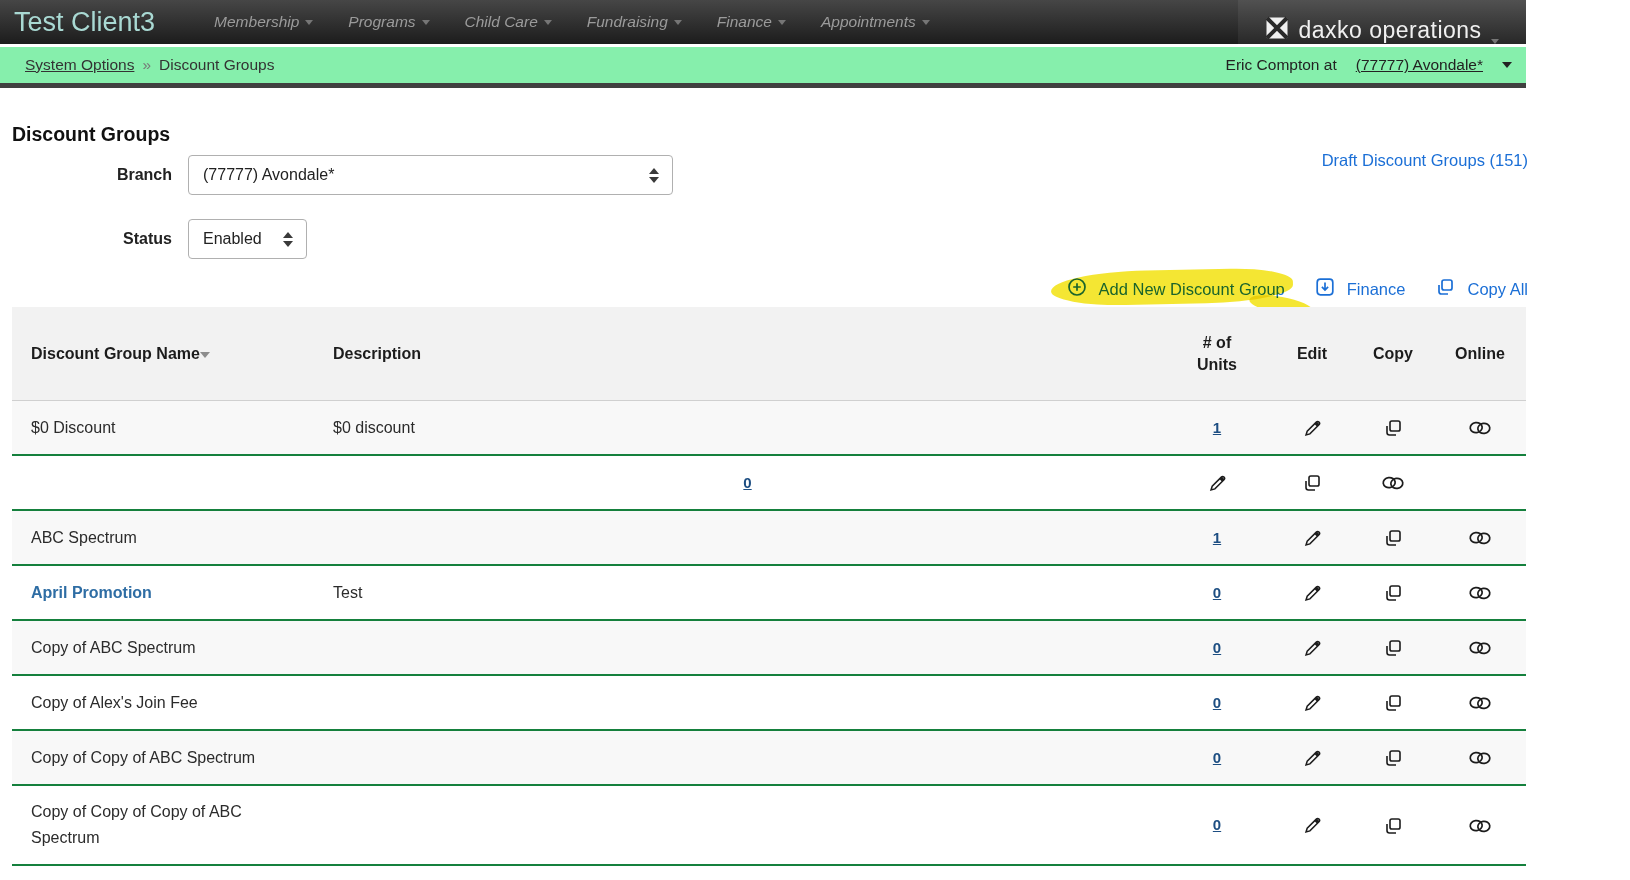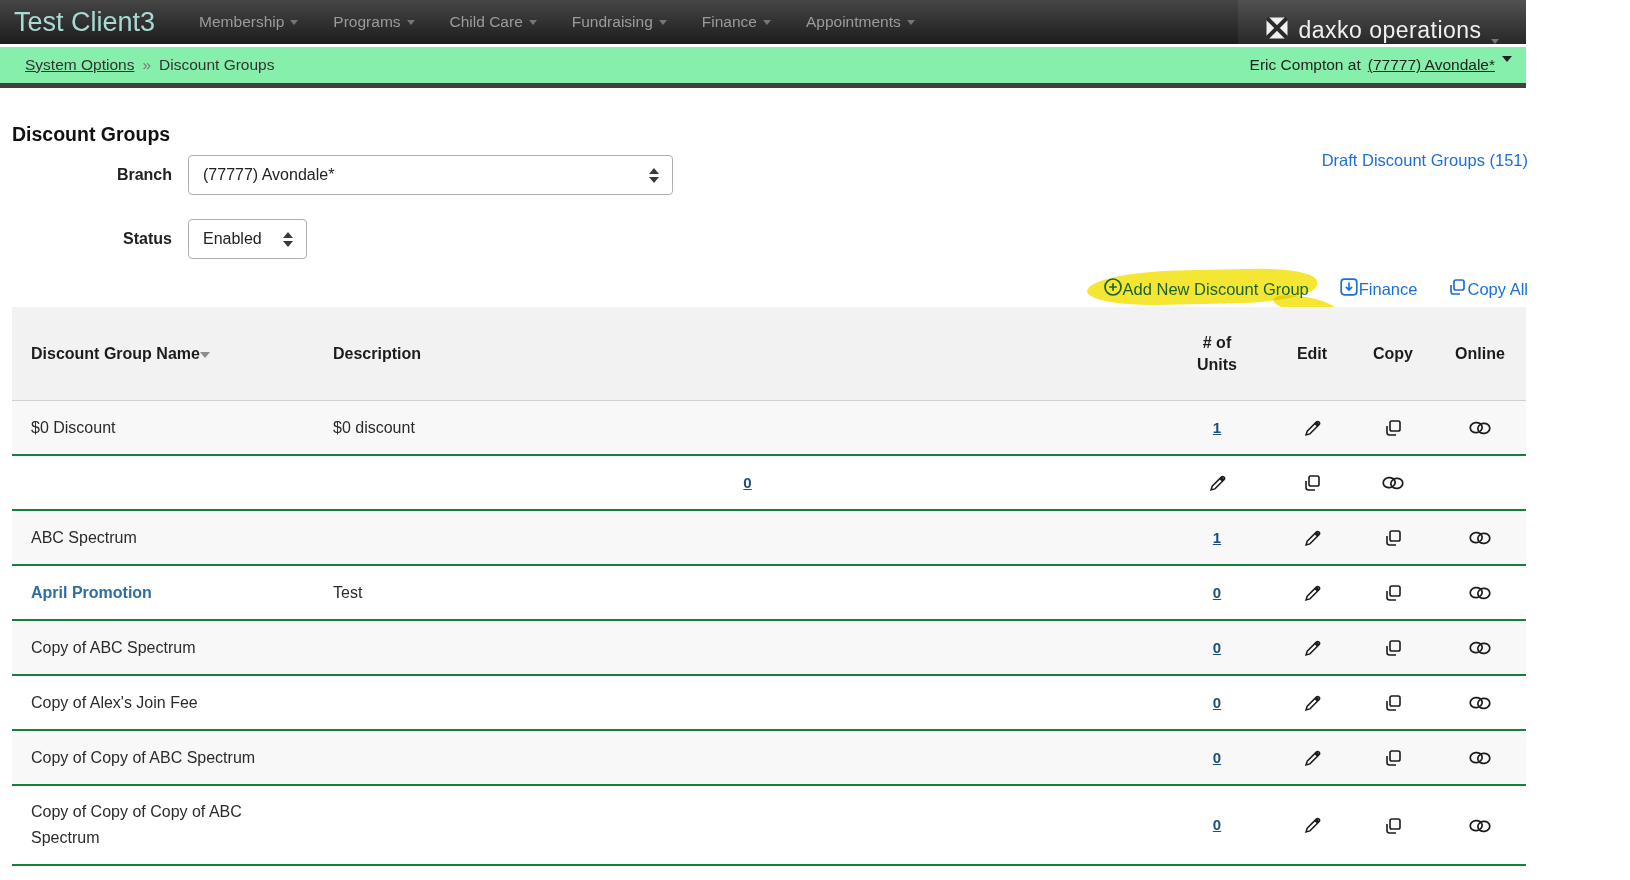--- a/index.html
+++ b/index.html
@@ -3,38 +3,38 @@
 <meta charset="utf-8">
 <style>
   * { margin:0; padding:0; box-sizing:border-box; }
   html,body { background:#fff; }
   body { font-family:"Liberation Sans", sans-serif; }
   .page { position:relative; width:1630px; height:880px; overflow:hidden; background:#fff; }
 
   
   .nav { position:relative; width:1526px; height:44px;
          background:linear-gradient(#464646,#1c1c1c);
-         display:flex; align-items:center; }
+         display:flex; align-items:center;gap:15px; }
   .brand { font-size:27px; color:var(--brand-teal); margin:0 44px 0 14px; white-space:nowrap; }
   .nav-item { display:flex; align-items:center; gap:6px; color:#9b9b9b; font-size:15.5px;
-              margin-right:35px; cursor:pointer; white-space:nowrap; }
+              margin-right:35px; cursor:pointer; white-space:nowrap;font-style:italic; }
   .caret-down { width:0; height:0; border-left:4px solid transparent; border-right:4px solid transparent;
                 border-top:5px solid #767676; display:inline-block; }
   .logo-panel { position:absolute; right:0; top:0; height:44px; width:288px;
                 background:linear-gradient(#515151,#282828);
                 display:flex; align-items:flex-end; justify-content:center; gap:9px; }
   .logo-text { color:#f0f0f0; font-size:23px; letter-spacing:.5px; white-space:nowrap; }
 
   
   .crumbbar { width:1526px; height:41px; margin-top:3px; background:#86efac;
               border-bottom:5px solid #404040; display:flex; align-items:center;
               padding:0 14px 0 25px; font-size:15.5px; color:#333; }
   .crumb-link { color:#333; text-decoration:underline; cursor:pointer; }
   .crumb-sep { color:#777; margin:0 8px; }
-  .userbox { margin-left:auto; display:flex; align-items:flex-start; gap:7px; color:#222; }
+  .userbox { margin-left:auto; display:flex; align-items:center; gap:19px; color:#222; }
   .user-branch { color:#222; text-decoration:underline; cursor:pointer; }
   .user-caret { width:0; height:0; border-left:5px solid transparent; border-right:5px solid transparent;
                 border-top:6px solid #222; }
 
   
   .h1 { font-size:19.5px; font-weight:bold; color:#111; margin:35px 0 0 12px; }
   .filter-row { display:flex; align-items:center; margin-top:9px;margin-left:11px; }
   .filter-row.second { margin-top:24px; }
   .filter-label { width:177px; text-align:right; font-weight:bold; font-size:16px; color:#222;
                   padding-right:16px; }
@@ -48,21 +48,21 @@
                  border-bottom:6px solid #3a3a3a; }
   .stepper .down { width:0; height:0; border-left:5px solid transparent; border-right:5px solid transparent;
                    border-top:6px solid #3a3a3a; }
 
   .draft-link { position:absolute; top:151px; right:102px; font-size:16.5px;
                 color:var(--accent); cursor:pointer; }
 
   
   .actions { position:absolute; top:277px; right:102px; display:flex; align-items:center; gap:30px;
              font-size:16.5px; }
-  .action { display:flex; align-items:center; gap:0; color:var(--accent); cursor:pointer;
+  .action { display:flex; align-items:center; gap:12px; color:var(--accent); cursor:pointer;
             white-space:nowrap; }
   .add-new { position:relative; }
   .hl, .hl2 { position:absolute; background:var(--highlight); opacity:.82; mix-blend-mode:multiply;
               pointer-events:none; }
   .hl { left:-16px; right:-8px; top:-7px; bottom:-3px;
         border-radius:46% 30% 42% 36% / 65% 48% 58% 52%; transform:rotate(-1.2deg); }
   .hl2 { right:-28px; bottom:-11px; width:64px; height:15px;
          border-radius:50% 60% 70% 40% / 60% 70% 50% 60%; transform:rotate(9deg); }
 
   

